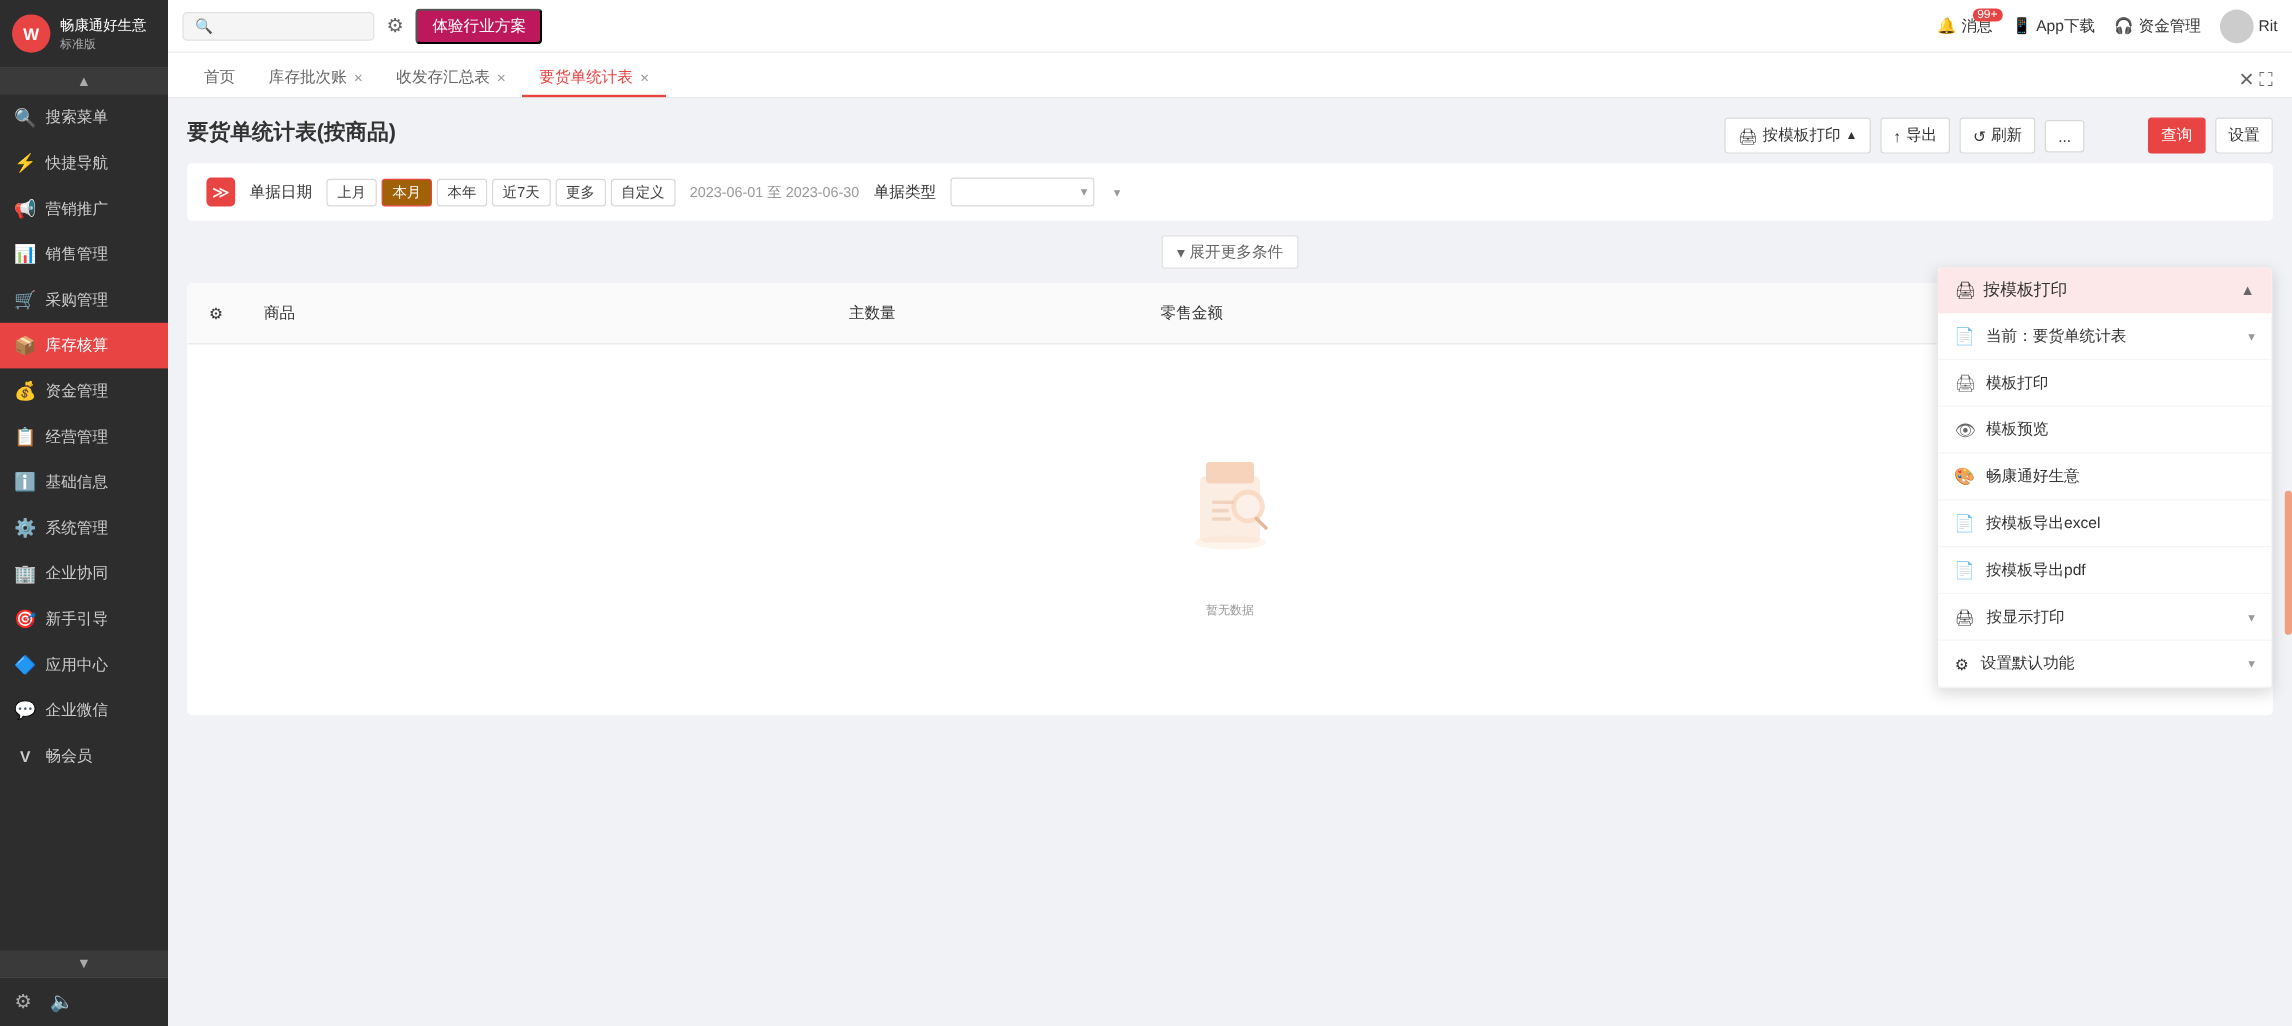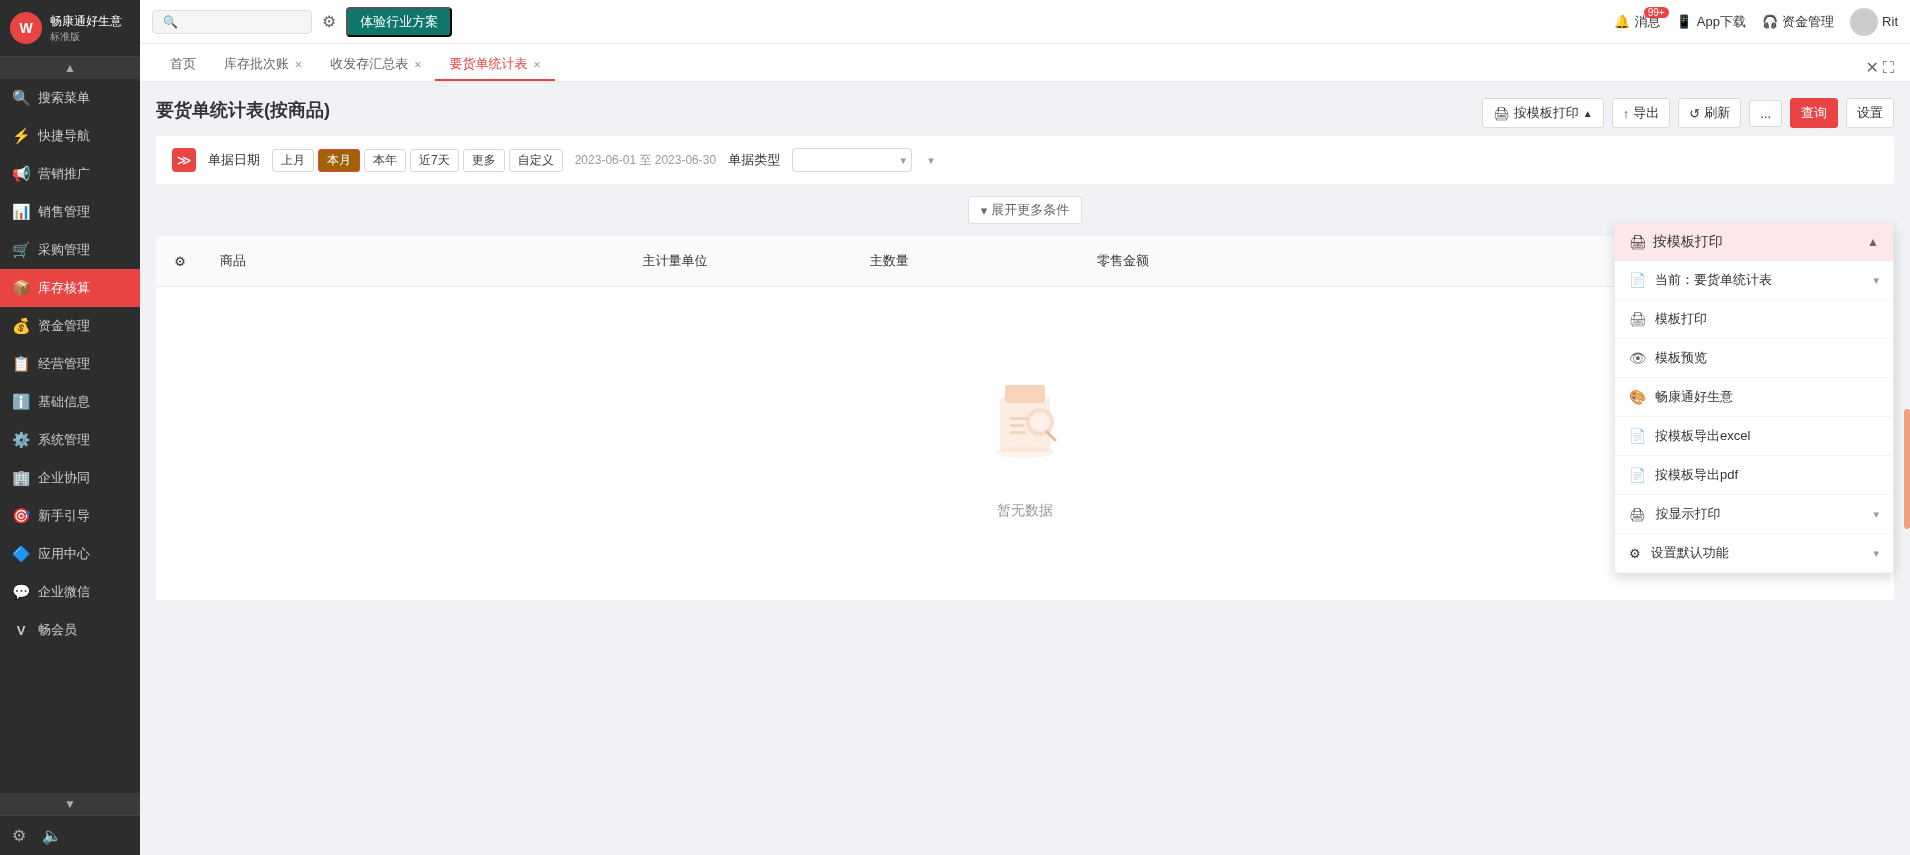--- a/index.html
+++ b/index.html
@@ -81,21 +81,21 @@
       border: 1px solid #e0e0e0;
       border-radius: 4px;
       padding: 4px 10px;
       width: 160px;
       font-size: 12px;
       color: #999;
       display: flex; align-items: center; gap: 4px;
     }
     .topbar-gear { color: #666; cursor: pointer; font-size: 16px; }
     .topbar-trial {
-      background: #0f766e;
+      background: #be185d;
       color: white;
       padding: 4px 12px;
       border-radius: 4px;
       font-size: 13px;
       cursor: pointer;
     }
     .topbar-right { margin-left: auto; display: flex; align-items: center; gap: 16px; }
     .topbar-right-item { display: flex; align-items: center; gap: 4px; color: #333; cursor: pointer; font-size: 13px; position: relative; }
     .badge {
       background: #e84444;
@@ -229,42 +229,42 @@
       align-items: center;
       justify-content: center;
       padding: 80px 0;
       color: #999;
     }
     .empty-icon {
       font-size: 80px;
       margin-bottom: 16px;
       opacity: 0.5;
     }
-    .empty-text { font-size: 14px; color: #999; }
+    .empty-text { font-size: 10px; color: #999; }
 
     
     .action-bar {
       position: absolute;
       top: 16px;
       right: 16px;
       display: flex;
       align-items: center;
       gap: 8px;
     }
     .action-btn {
       display: flex; align-items: center; gap: 4px;
       padding: 5px 10px;
       border: 1px solid #d9d9d9;
       border-radius: 3px;
       background: white;
       font-size: 13px;
       color: #333;
       cursor: pointer;
     }
-    .action-btn.primary { background: #e84444; color: white; border-color: #e84444; }
+    .action-btn.primary { background: #e84444; color: white; border-color: #e84444; margin-left: 45px; }
     .action-btn .chevron { font-size: 10px; }
 
     
     .dropdown-menu {
       position: absolute;
       top: 140px;
       right: 16px;
       width: 280px;
       background: white;
       border: 1px solid #e8e8e8;
@@ -491,21 +491,20 @@
           <span>展开更多条件</span>
         </button>
       </div>
 
       <div class="table-container">
         <div class="table-header">
           <div class="th" style="width:48px;text-align:center;">
             <span>⚙</span>
           </div>
           <div class="th" style="flex:2;">商品</div>
-          <div class="th" style="flex:1;">主计量单位</div>
           <div class="th" style="flex:1;">主数量</div>
           <div class="th" style="flex:1;">零售金额</div>
           <div style="flex:3;"></div>
         </div>
 
         <div class="empty-state">
           <div class="empty-icon">
             <svg width="100" height="100" viewBox="0 0 100 100" xmlns="http://www.w3.org/2000/svg">
               <ellipse cx="50" cy="85" rx="30" ry="6" fill="#f5c5a0" opacity="0.4"></ellipse>
               <rect x="25" y="30" width="50" height="55" rx="4" fill="#f5c5a0" opacity="0.6"></rect>

